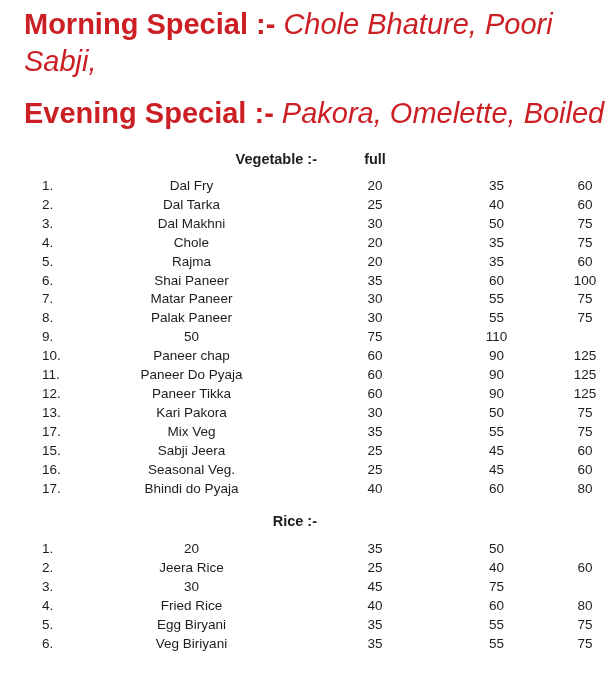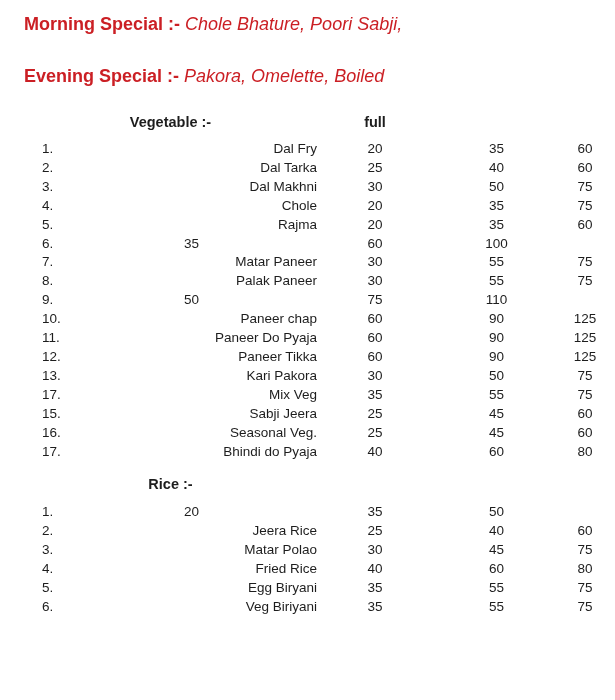--- a/index.html
+++ b/index.html
@@ -18,58 +18,58 @@
     box-sizing: border-box;
     width: 615px;
     height: 700px;
     padding: 6px 5px 0 24px;
   }
 
   
   .specials { margin: 0 0 2px 0; }
   .special {
     margin: 0 0 15px 0;
-    font-size: 18px;
+    font-size: 29px;
     line-height: 37px;
     color: var(--accent, #cb1f24);
   }
   .special .special-label {
     font-weight: bold;
     font-style: normal;
   }
   .special .special-text {
     font-style: italic;
   }
 
   
   .section { margin-top: 17px; }
   .section-head {
     display: grid;
     grid-template-columns: 293px 116px 127px 50px;
     font-weight: bold;
     font-size: 14.5px;
     line-height: 20px;
   }
-  .section-title { text-align: center; }
+  .section-title { text-align: right; }
   .col-head { text-align: center; }
 
   .rows {
     margin: 8px 0 0 0;
     padding: 0;
     list-style: none;
   }
   .row {
     display: grid;
     grid-template-columns: 18px 24px 251px 116px 127px 50px;
     font-size: 13.5px;
     line-height: 18.9px;
   }
   .row .indent { }
   .row .item-number { text-align: left; }
-  .row .item-name { text-align: right; }
+  .row .item-name { text-align: center; }
   .row .price { text-align: center; }
 
   .section.rice { margin-top: 13px; }
   .section.rice .rows { margin-top: 9px; }
 </style>
 </head>
 <body style="color: rgb(29, 29, 29);">
 
 <div class="page">
 
@@ -127,20 +127,21 @@
     <span class="item-number">5.</span>
     <span class="item-name">Rajma</span>
     <span class="price">20</span>
     <span class="price">35</span>
     <span class="price">60</span>
   </li>
 
   <li class="row">
     <span class="indent"></span>
     <span class="item-number">6.</span>
+    <span class="item-name">Shai Paneer</span>
     <span class="price">35</span>
     <span class="price">60</span>
     <span class="price">100</span>
   </li>
 
   <li class="row">
     <span class="indent"></span>
     <span class="item-number">7.</span>
     <span class="item-name">Matar Paneer</span>
     <span class="price">30</span>
@@ -260,21 +261,20 @@
     <span class="item-number">2.</span>
     <span class="item-name">Jeera Rice</span>
     <span class="price">25</span>
     <span class="price">40</span>
     <span class="price">60</span>
   </li>
 
   <li class="row">
     <span class="indent"></span>
     <span class="item-number">3.</span>
-    <span class="item-name">Matar Polao</span>
     <span class="price">30</span>
     <span class="price">45</span>
     <span class="price">75</span>
   </li>
 
   <li class="row">
     <span class="indent"></span>
     <span class="item-number">4.</span>
     <span class="item-name">Fried Rice</span>
     <span class="price">40</span>

